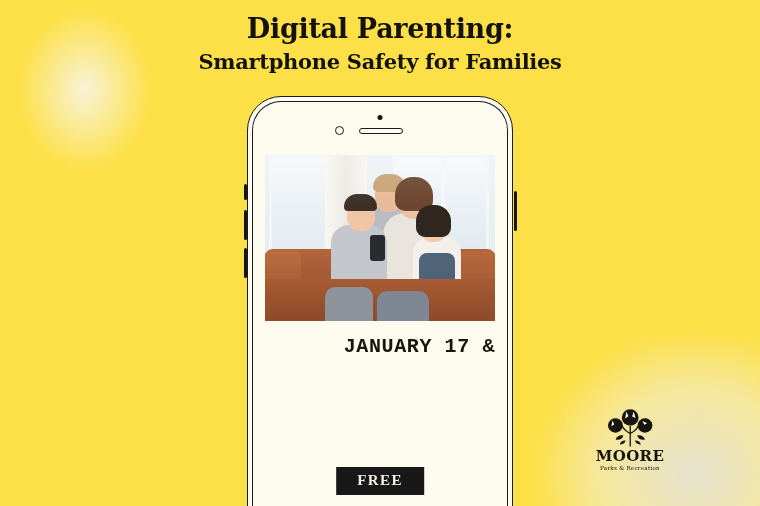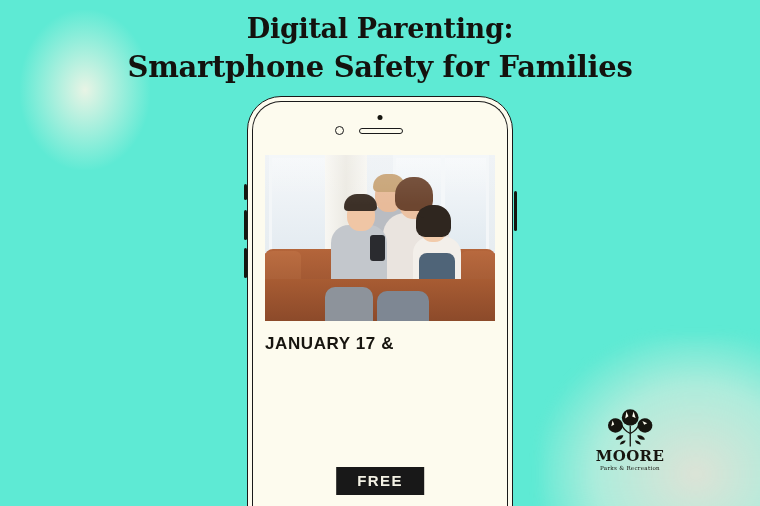--- a/index.html
+++ b/index.html
@@ -13,21 +13,21 @@
   body {
     position: relative;
     background: #fdfbee;
     font-family: "Liberation Sans", sans-serif;
   }
 
   
   #poster {
     position: absolute;
     inset: 0;
-    background: #5eead4;
+    background: #fde047;
     overflow: hidden;
     padding-left: 38px;
   }
   #bg-glow-right {
     position: absolute;
     right: -40px;
     bottom: -60px;
     width: 260px;
     height: 230px;
     background: radial-gradient(ellipse at 60% 60%,
@@ -56,21 +56,21 @@
     right: 0;
     top: 12px;
     text-align: center;
     color: #14120e;
     font-family: "DejaVu Serif", "Liberation Serif", serif;
     line-height: 1.28;
     letter-spacing: -0.3px;
   }
   .headline-line { display: block; font-weight: 700; }
   #headline-line1 { font-size: 27px; }
-  #headline-line2 { font-size: 29px; margin-top: 2px; }
+  #headline-line2 { font-size: 21px; margin-top: 2px; }
 
   
   #phone {
     position: absolute;
     left: 247px;
     top: 96px;
     width: 266px;
     height: 430px;
   }
   #phone-shell {
@@ -284,42 +284,42 @@
     inset: 0;
     background: linear-gradient(180deg, rgba(255,255,255,0.12) 0%, rgba(255,255,255,0) 30%);
   }
 
   
   #event-dates {
     position: absolute;
     left: 0;
     right: 0;
     top: 178px;
-    text-align: left;
+    text-align: right;
     color: #17150f;
-    font-family: Liberation Sans, sans-serif;
+    font-family: Liberation Mono, monospace;
     font-weight: 700;
-    font-size: 17px;
+    font-size: 20px;
     line-height: 1.35;
     letter-spacing: 0.6px;
   }
   .event-date-line { display: block; }
 
   #free-badge {
     position: absolute;
     left: 50%;
     transform: translateX(-50%);
     top: 312px;
     background: #181818;
     color: #f3f1e4;
     padding: 5px 21px 6px;
     font-size: 15px;
     font-weight: 700;
     letter-spacing: 1.4px;
-    font-family: Liberation Sans, sans-serif;
+    font-family: Liberation Serif, serif;
   }
 
   
   #moore-logo {
     position: absolute;
     left: 592px;
     top: 406px;
     width: 76px;
     height: 76px;
     text-align: center;

